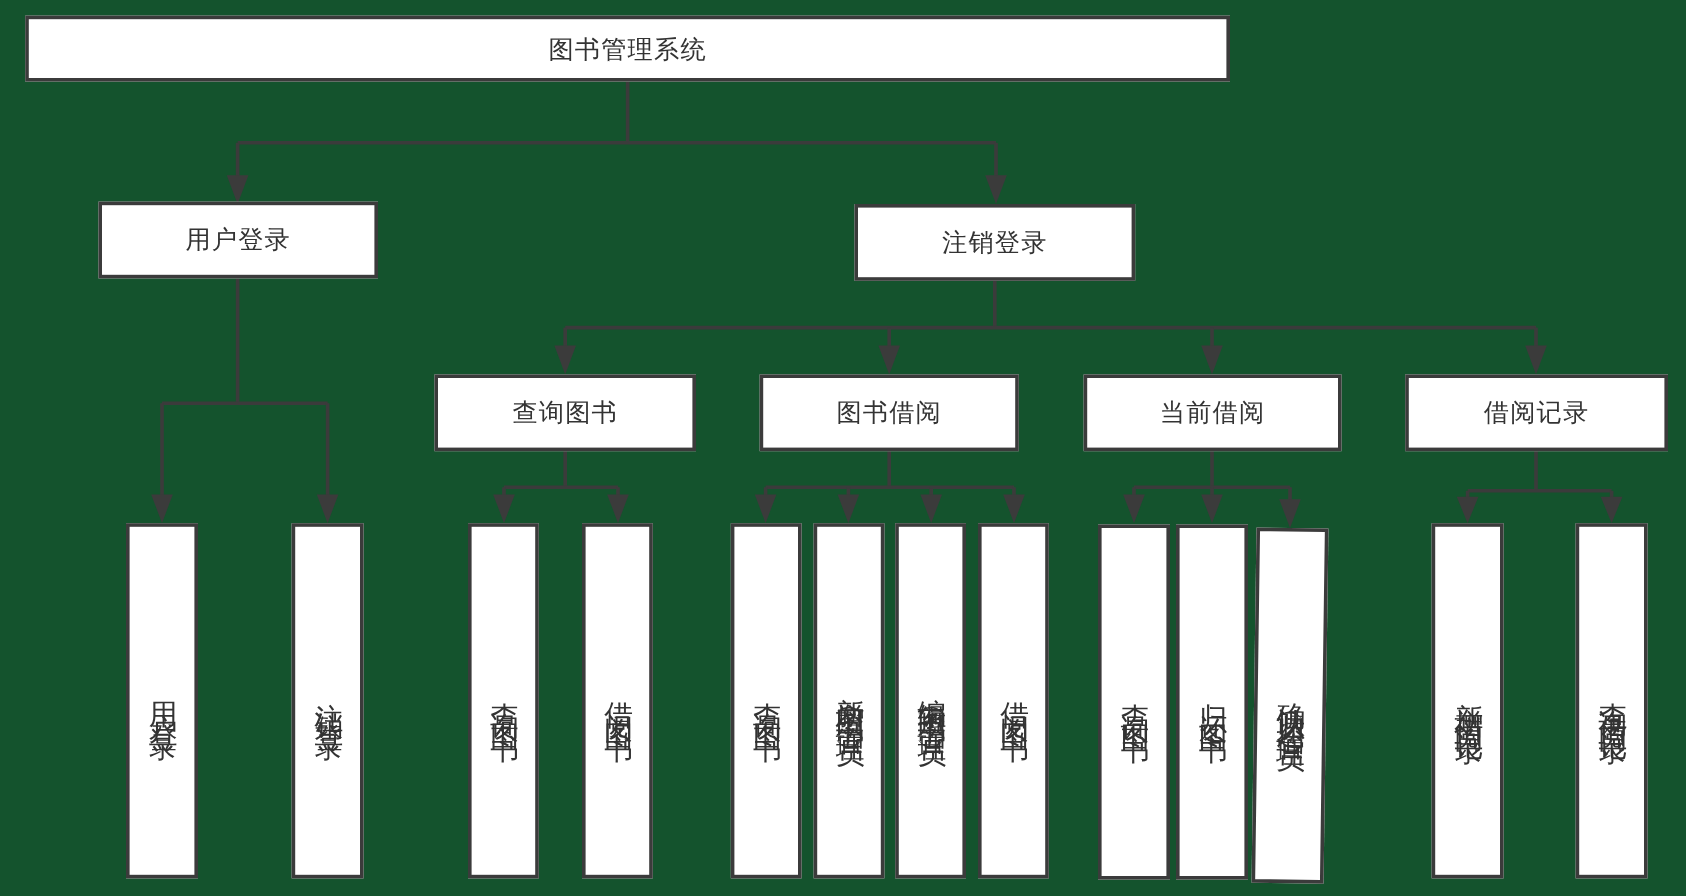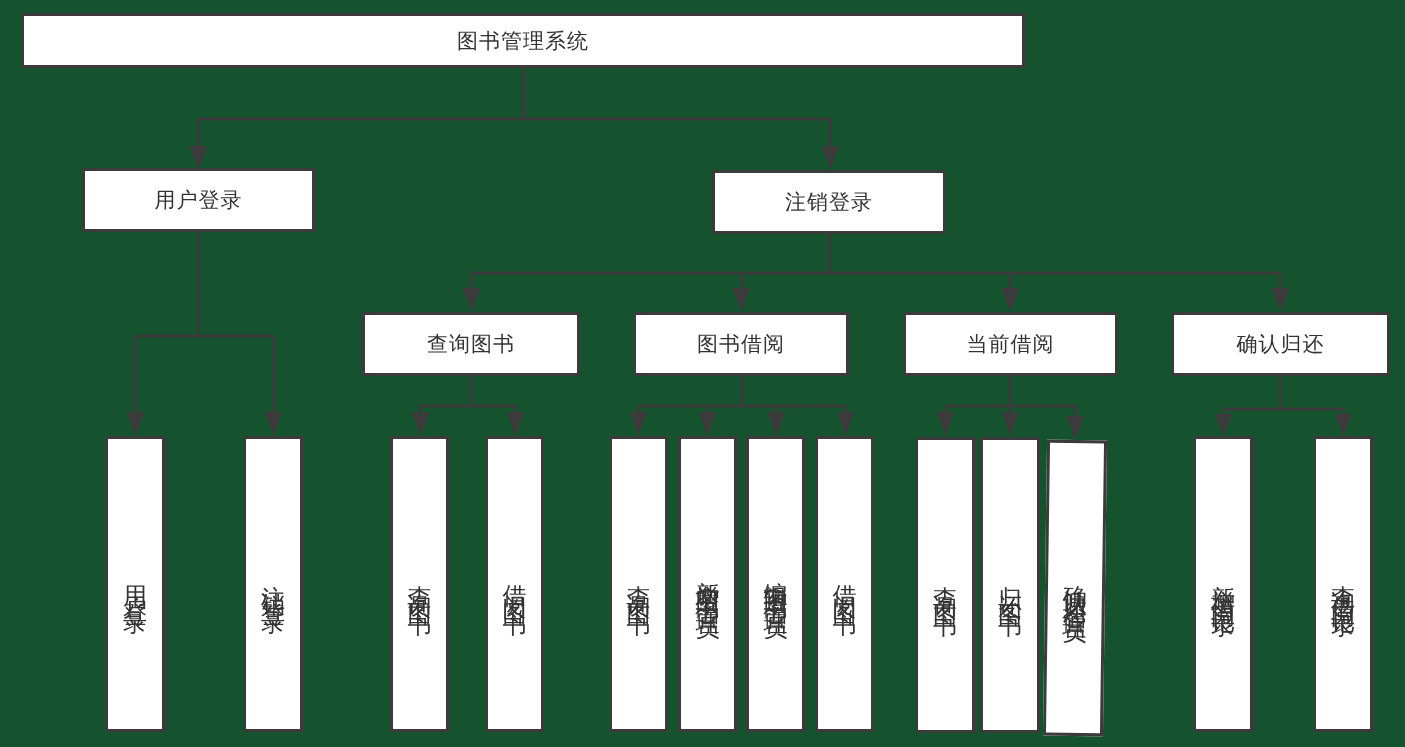--- a/index.html
+++ b/index.html
@@ -130,21 +130,21 @@
   </svg>
 
   <div class="box h" style="left:21px; top:13px; width:1004px; height:55px">图书管理系统</div>
 
   <div class="box h" style="left:82px; top:168px; width:233px; height:64px">用户登录</div>
   <div class="box h" style="left:712px; top:170px; width:234px; height:64px">注销登录</div>
 
   <div class="box h" style="left:362px; top:312px; width:218px; height:64px">查询图书</div>
   <div class="box h" style="left:903px; top:312px; width:215px; height:64px">当前借阅</div>
   <div class="box h" style="left:633px; top:312px; width:216px; height:64px">图书借阅</div>
-  <div class="box h" style="left:1171px; top:312px; width:219px; height:64px">确认归还</div>
+  <div class="box h" style="left:1171px; top:312px; width:219px; height:64px">借阅记录</div>
 
   <div class="box v v4" style="left:105px; top:436px; width:60px; height:296px">用户登录</div>
   <div class="box v v4" style="left:243px; top:436px; width:60px; height:296px">注销登录</div>
 
   <div class="box v v4" style="left:390px; top:436px; width:59px; height:296px">查询图书</div>
   <div class="box v v4" style="left:485px; top:436px; width:59px; height:296px">借阅图书</div>
 
   <div class="box v v4" style="left:609px; top:436px; width:59px; height:296px">查询图书</div>
   <div class="box v v9" style="left:678px; top:436px; width:59px; height:296px">新增图书（管理员）</div>
   <div class="box v v9" style="left:746px; top:436px; width:59px; height:296px">编辑图书（管理员）</div>

